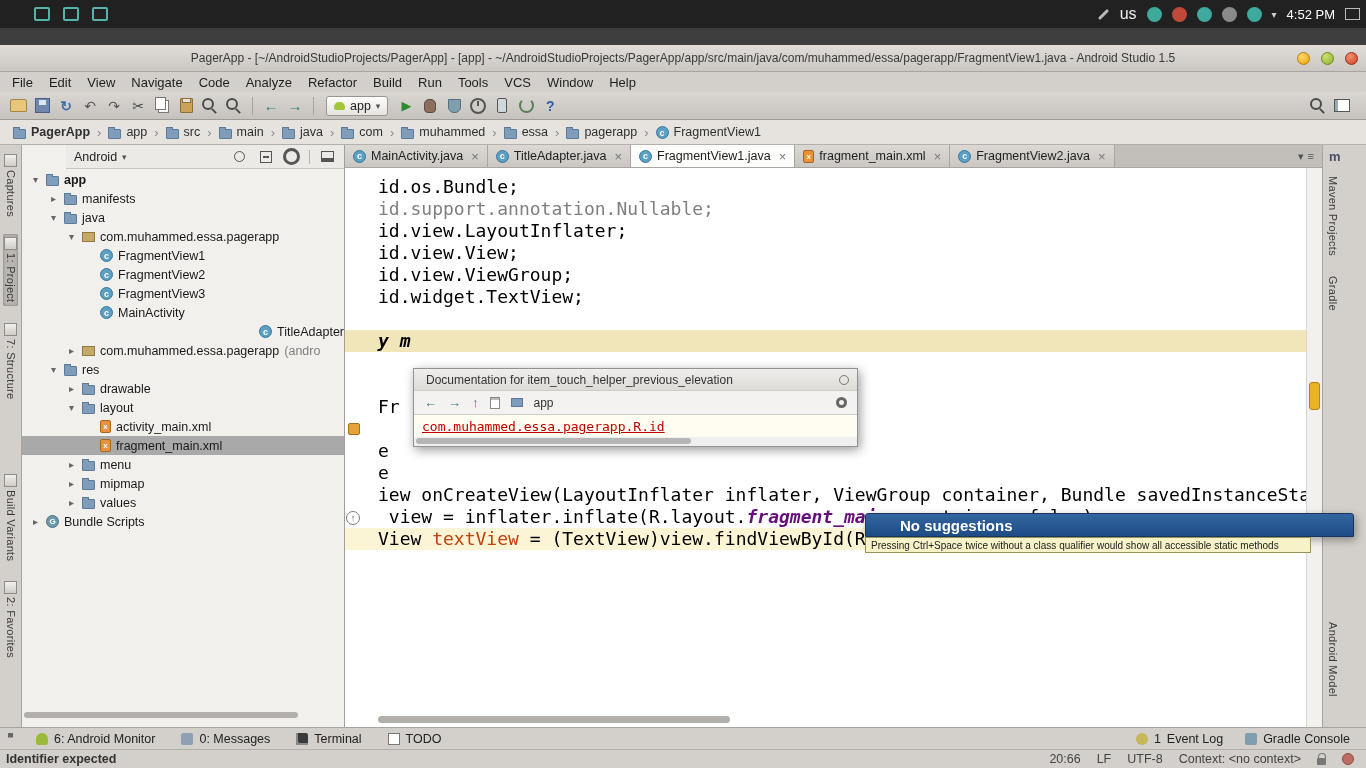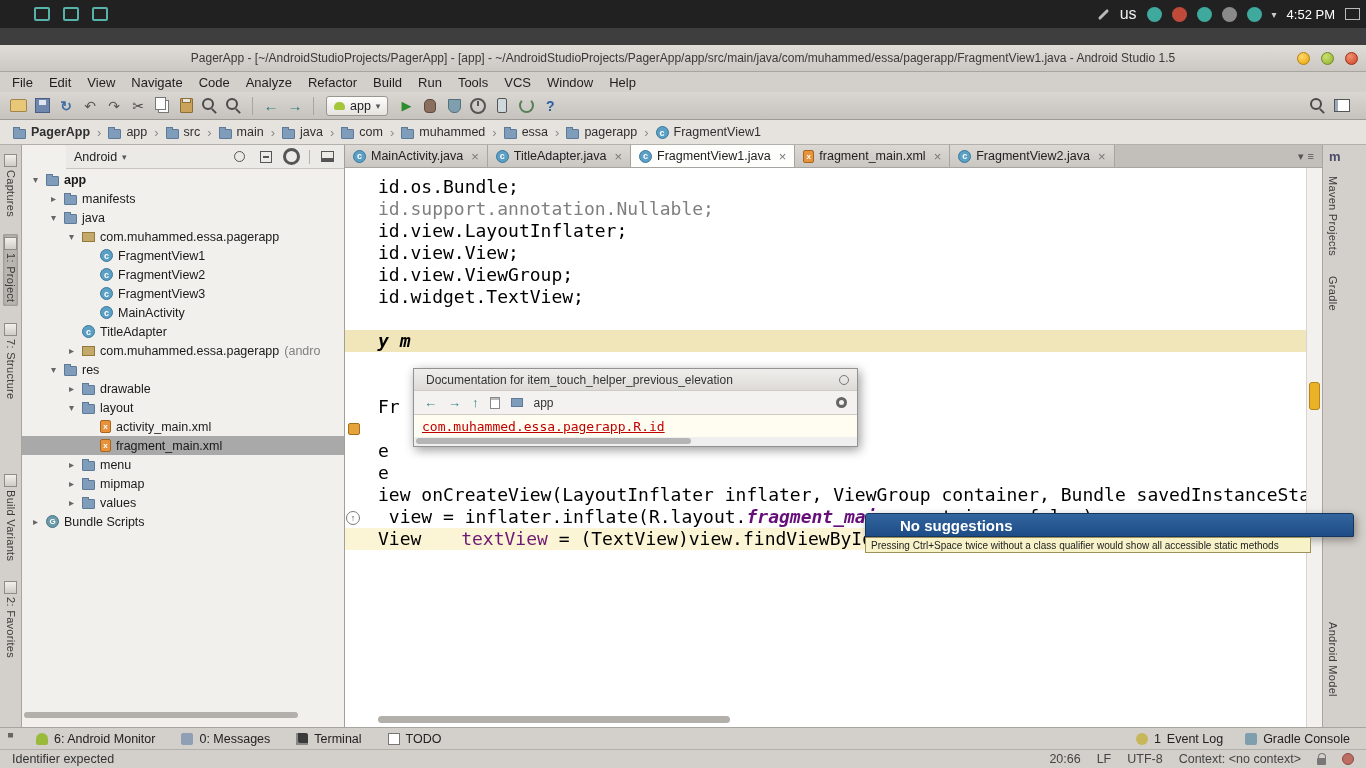--- a/index.html
+++ b/index.html
@@ -118,21 +118,21 @@
   .tab{display:flex;align-items:center;gap:5px;padding:0 8px;font-size:12.5px;color:#222;background:linear-gradient(#dcd9d5,#cac6c2);border-right:1px solid #a8a4a0;}
   .tab.active{background:#fdfdfc;}
   .tab-close{color:#777;font-size:13px;margin-left:3px;}
   #tabbar-right{margin-left:auto;display:flex;align-items:center;gap:4px;padding-right:8px;color:#555;font-size:11px;}
   #code{position:absolute;left:0;top:23px;width:961px;bottom:0;background:#fff;overflow:hidden;font-family:"DejaVu Sans Mono",monospace;font-size:18px;color:#000;padding-top:8px;}
   .code-line{height:22px;line-height:22px;white-space:pre;padding-left:33px;}
   .hl-band{background:#f0e6ba;}
   .hl-caret{background:#fbf4d5;}
   .tok-gray{color:#7f7f7f;}
   .tok-bi{font-weight:bold;font-style:italic;}
-  .tok-member{color:#701a75;margin-left:29px;}
+  .tok-member{color:#c2410c;}
   .tok-memberbi{color:#660e7a;font-weight:bold;font-style:italic;}
   .tok-error{text-decoration:underline wavy #e03030 1px;text-underline-offset:3px;}
   .caret{display:inline-block;width:2px;height:17px;background:#000;vertical-align:-2px;margin:0 -1px;}
   #stripe{position:absolute;left:961px;top:23px;width:16px;bottom:0;background:#f2f1ee;border-left:1px solid #d8d5d1;}
   #stripe-marker{position:absolute;left:2px;top:214px;width:11px;height:28px;background:#e9b227;border:1px solid #b5851a;border-radius:3px;}
   #stripe-dot{position:absolute;left:3px;top:349px;width:10px;height:10px;border-radius:50%;background:#e7c73c;border:1px solid #a8901f;}
   #gutter-resource{position:absolute;left:348px;top:423px;width:12px;height:12px;background:#e5a33a;border:1px solid #a3701b;border-radius:2px;z-index:20;}
   #gutter-override{position:absolute;left:346px;top:511px;width:14px;height:14px;border:1px solid #7a7a7a;border-radius:50%;z-index:20;color:#555;font-size:9px;display:flex;align-items:center;justify-content:center;}
   #gutter-override::after{content:"↑";}
   #editor-hscroll{position:absolute;left:378px;top:716px;width:352px;height:7px;background:#b3b0ac;border-radius:4px;z-index:25;}
@@ -162,21 +162,21 @@
   #bb-right{margin-left:auto;display:flex;gap:22px;align-items:center;padding-right:16px;}
   .bb-item{display:flex;align-items:center;gap:6px;}
   .bb-icon{width:12px;height:12px;flex:none;}
   .bbi-android{background:#9aba3c;border-radius:6px 6px 2px 2px;}
   .bbi-messages{background:#8f9fb5;border-radius:2px;}
   .bbi-terminal{background:#3a3a3a;border-radius:2px;box-shadow:inset 2px -2px 0 #888;}
   .bbi-todo{background:#fff;border:1px solid #777;}
   .bbi-event{background:#c7b65a;border-radius:50%;}
   .bbi-console{background:#7f9faf;border-radius:2px;}
   #statusbar{position:absolute;left:0;top:749px;width:1366px;height:19px;background:#d3cfca;border-top:1px solid #b3afab;display:flex;align-items:center;font-size:12.5px;color:#333;}
-  #status-message{padding-left:12px;}
+  #status-message{padding-left:6px;font-weight:bold;}
   #status-right{margin-left:auto;display:flex;align-items:center;gap:16px;padding-right:12px;color:#444;}
   .lock-icon{width:9px;height:7px;background:#777;border-radius:1px;position:relative;margin-top:4px;}
   .lock-icon::before{content:"";position:absolute;top:-5px;left:1px;width:6px;height:5px;border:1.5px solid #777;border-bottom:none;border-radius:4px 4px 0 0;}
   .hector{width:12px;height:12px;border-radius:50%;background:#bd6e62;border:1px solid #8f4a42;}
 </style>
 </head>
 <body>
 
 <div id="screen">
 
@@ -388,21 +388,21 @@
         <div class="tree-row" style="padding-left: 62px;">
           <span class="tree-arrow"></span>
           <span class="ti ti-class"></span>
           <span class="">FragmentView3</span>
         </div>
         <div class="tree-row" style="padding-left: 62px;">
           <span class="tree-arrow"></span>
           <span class="ti ti-class"></span>
           <span class="">MainActivity</span>
         </div>
-        <div class="tree-row" style="padding-left: 44px;">
+        <div class="tree-row" style="padding-left: 44px; justify-content: flex-end;">
           <span class="tree-arrow"></span>
           <span class="ti ti-class"></span>
           <span class="">TitleAdapter</span>
         </div>
         <div class="tree-row" style="padding-left: 44px;">
           <span class="tree-arrow">▸</span>
           <span class="ti ti-package"></span>
           <span class="">com.muhammed.essa.pagerapp</span>
           <span class="tree-suffix"> (andro</span>
         </div>

